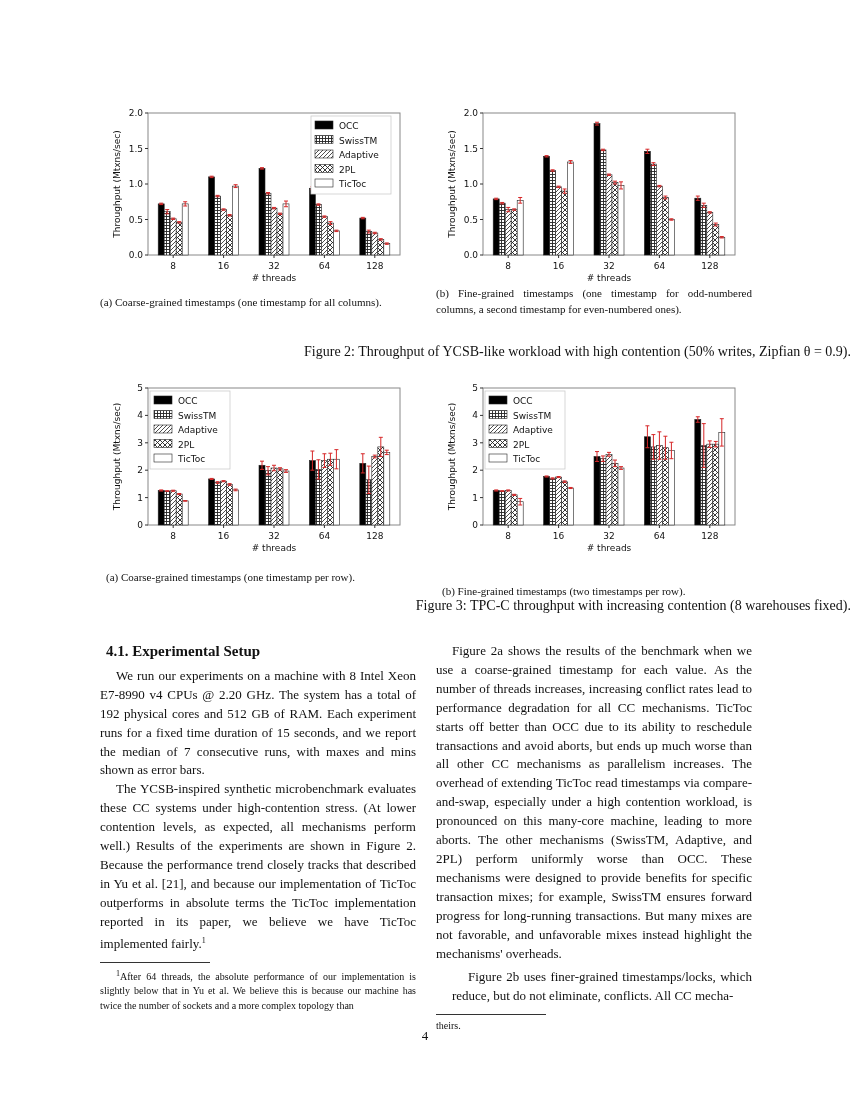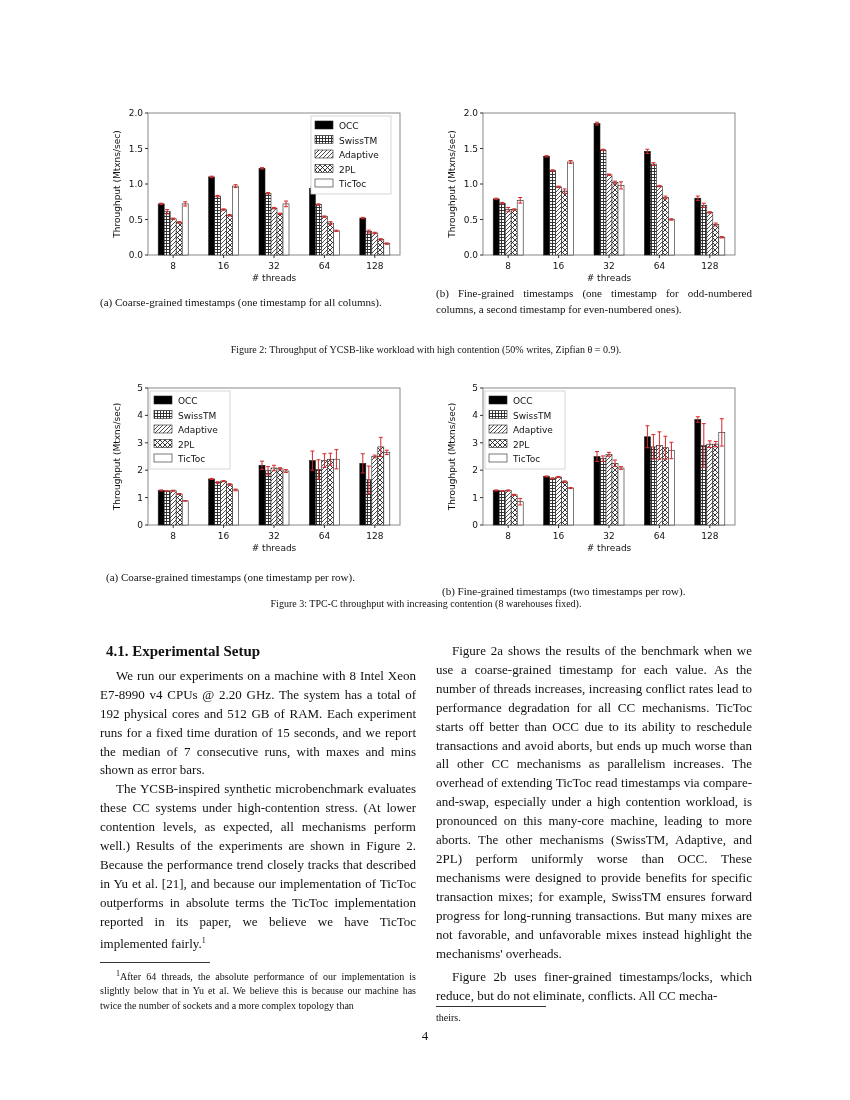--- a/index.html
+++ b/index.html
@@ -1,20 +1,20 @@
 <!DOCTYPE html>
 <html><head>
 <meta charset="utf-8">
 <style>
   html, body { margin: 0; padding: 0; background: #ffffff; }
   body { width: 850px; height: 1100px; position: relative; overflow: hidden; font-family: "Liberation Serif", serif; color: #111; }
   .fig { position: absolute; }
   .fig svg { display: block; overflow: visible; }
   .subcap { position: absolute; font-size: 11px; line-height: 16px; text-align: justify; }
-  .figcap { position: absolute; left: 1px; width: 850px; text-align: center; font-size: 10px; }
+  .figcap { position: absolute; left: 1px; width: 850px; text-align: right; font-size: 14px; }
   .col { position: absolute; width: 316px; font-size: 13px; line-height: 18.9px; text-align: justify; }
   .col p { margin: 0; text-indent: 16px; }
   .col h3 { margin: 0 0 6px 6px; font-size: 15px; font-weight: bold; }
   .fn { font-size: 10px; line-height: 14.3px; text-align: justify; text-indent: 14px; margin: 0; }
   .fnrule { width: 110px; border-top: 1px solid #333; margin: 0 0 4px 0; }
   sup { font-size: 8px; }
   .pagenum { position: absolute; left: 0; width: 850px; text-align: center; top: 1028px; font-size: 13px; }
   .ax text { font-family: "DejaVu Sans", sans-serif; font-size: 9px; fill: #111; }
 </style>
 </head>
@@ -597,20 +597,20 @@
   <p>We run our experiments on a machine with 8 Intel Xeon E7-8990 v4 CPUs @ 2.20 GHz. The system has a total of 192 physical cores and 512 GB of RAM. Each experiment runs for a fixed time duration of 15 seconds, and we report the median of 7 consecutive runs, with maxes and mins shown as error bars.</p>
   <p><span>The YCSB-inspired synthetic microbenchmark evaluates these CC systems under high-contention stress. (At lower contention levels, as expected, all mechanisms perform well.) Results of the experiments are shown in Figure 2. Because the performance trend closely tracks that described in Yu et al. [21], and because our implementation of TicToc outperforms in absolute terms the TicToc implementation reported in its paper, we believe we have TicToc implemented fairly.</span><sup>1</sup></p>
   <div style="margin-top:8px;">
     <div class="fnrule"></div>
     <p class="fn"><sup>1</sup><span>After 64 threads, the absolute performance of our implementation is slightly below that in Yu et al. We believe this is because our machine has twice the number of sockets and a more complex topology than</span></p>
   </div>
 </div>
 
 <div class="col" style="left:436px;top:642px;font-family:Liberation Serif, serif;">
   <p>Figure 2a shows the results of the benchmark when we use a coarse-grained timestamp for each value. As the number of threads increases, increasing conflict rates lead to performance degradation for all CC mechanisms. TicToc starts off better than OCC due to its ability to reschedule transactions and avoid aborts, but ends up much worse than all other CC mechanisms as parallelism increases. The overhead of extending TicToc read timestamps via compare-and-swap, especially under a high contention workload, is pronounced on this many-core machine, leading to more aborts. The other mechanisms (SwissTM, Adaptive, and 2PL) perform uniformly worse than OCC. These mechanisms were designed to provide benefits for specific transaction mixes; for example, SwissTM ensures forward progress for long-running transactions. But many mixes are not favorable, and unfavorable mixes instead highlight the mechanisms' overheads.</p>
-  <p style="margin-top:5px;">Figure 2b uses finer-grained timestamps/locks, which reduce, but do not eliminate, conflicts. All CC mecha-</p>
-  <div style="">
+  <p style="margin-top:5px;margin-left:16px;">Figure 2b uses finer-grained timestamps/locks, which reduce, but do not eliminate, conflicts. All CC mecha-</p>
+  <div style="margin-top:8px;">
     <div class="fnrule"></div>
     <p class="fn" style="text-indent:0;">theirs.</p>
   </div>
 </div>
 
 <div class="pagenum">4</div>
 
 </body></html>

